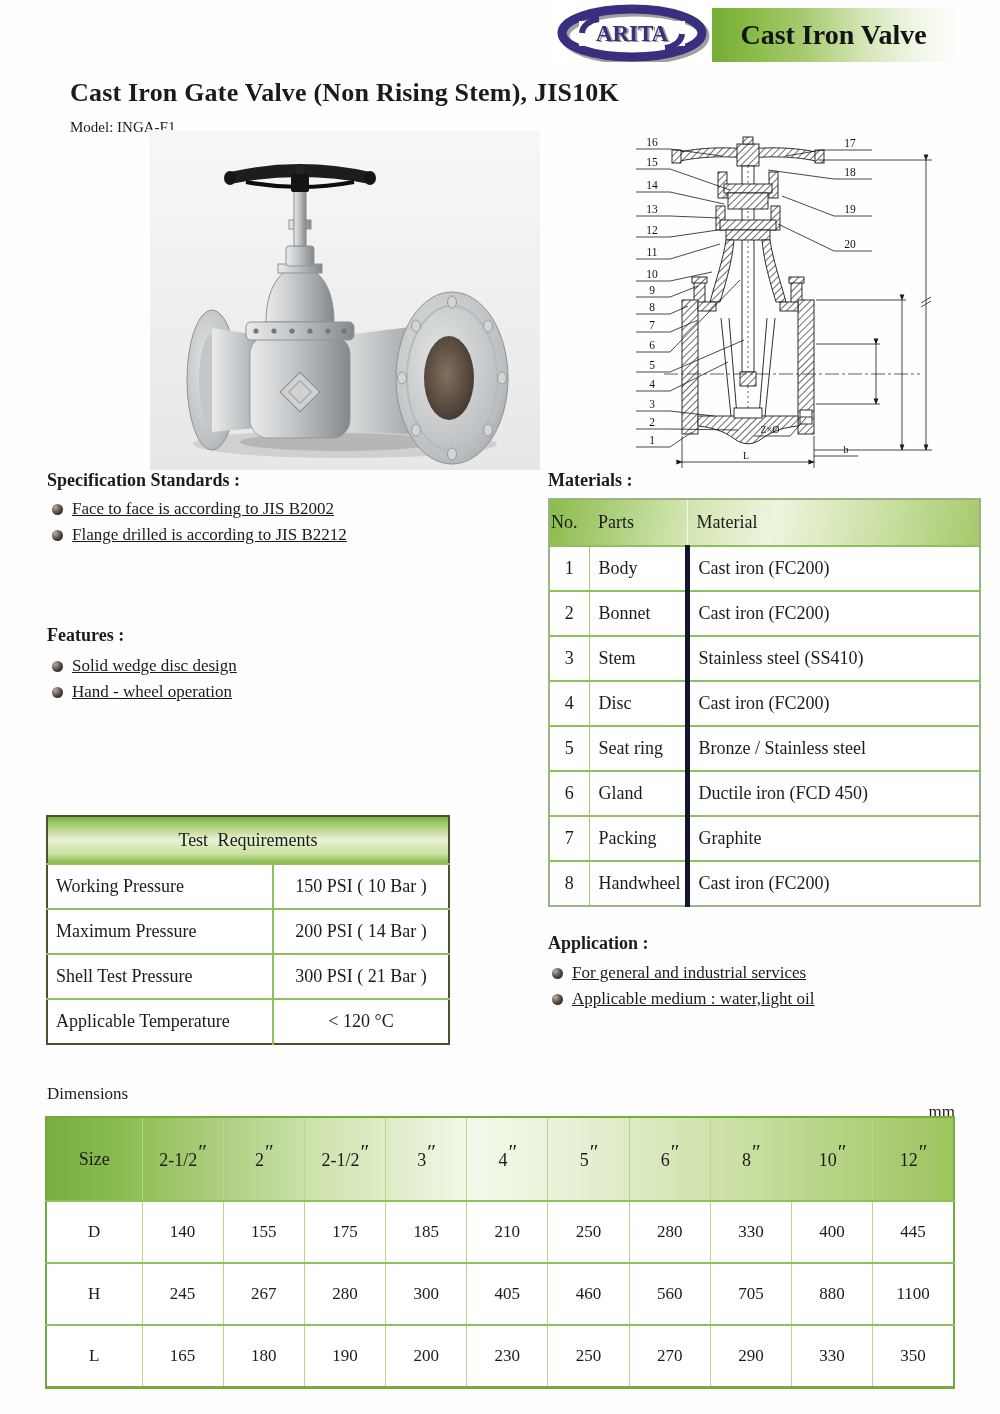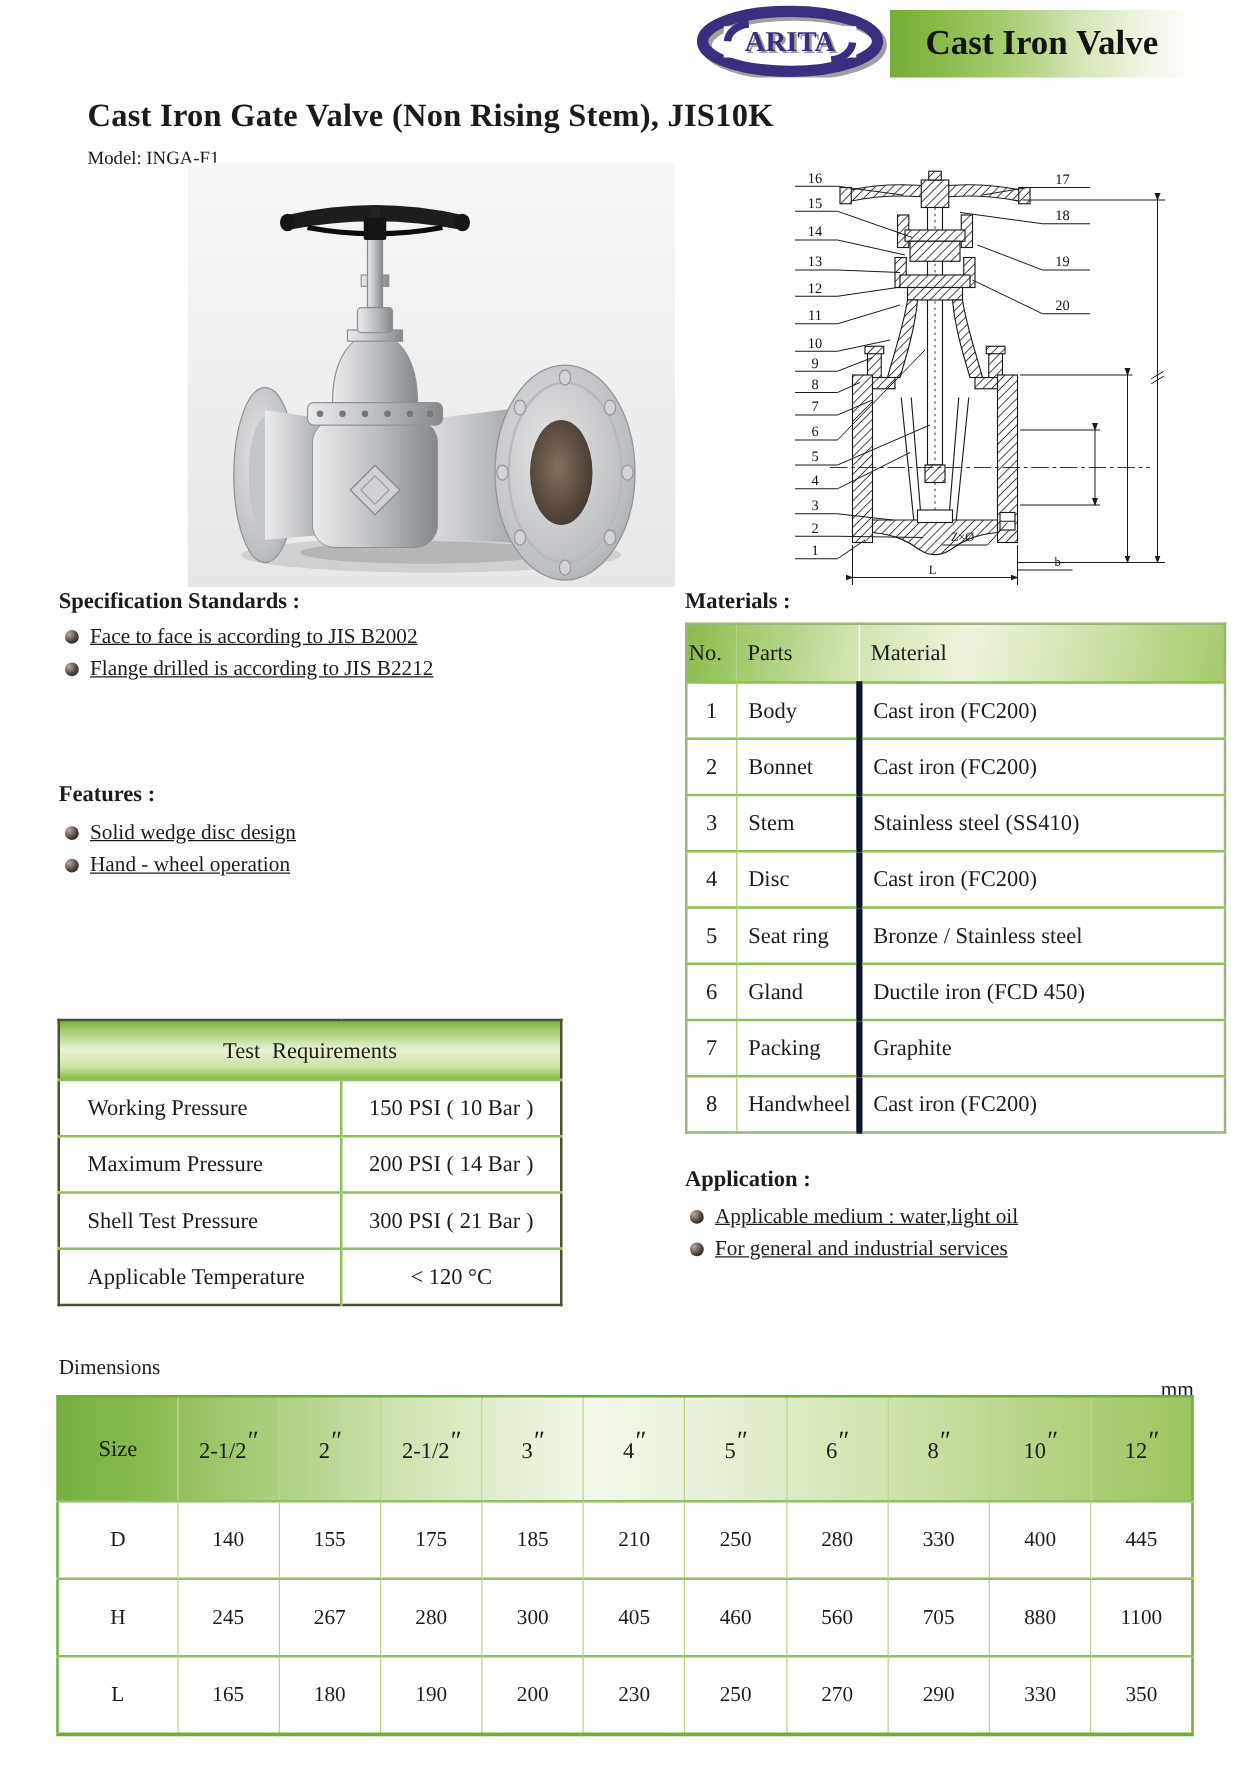--- a/index.html
+++ b/index.html
@@ -35,21 +35,21 @@
   .mt-part{width:96px;padding-left:9px;}
   #materials-table td.mt-part{border-right:5px solid #0f172a;}
   #materials-table th.mt-mat{border-left:1px solid rgba(255,255,255,.75);}
   .mt-mat{padding-left:9px;}
 
   
   #test-table{width:404px;border:2px solid #49532f;}
   #test-table th{height:44px;font-weight:normal;font-size:18px;word-spacing:5px;
     background:linear-gradient(180deg,#7cb23f 0%,#a9cd74 18%,#e9f2d6 50%,#cbe19f 80%,#88ba4e 100%);}
   #test-table td{height:41px;border-top:2px solid #8fc05b;font-size:18px;background:#fff;}
-  .tt-name{width:224px;padding-left:22px;border-right:2px solid #8fc05b;}
+  .tt-name{width:224px;padding-left:8px;border-right:2px solid #8fc05b;}
   .tt-val{text-align:center;}
 
   
   .dim-caption{font-size:17px;font-weight:normal;}
   #dims-table{width:910px;border:2px solid #74ab3d;border-bottom-width:3px;}
   #dims-table thead tr{height:84px;
     background:linear-gradient(90deg,#76b041 0%,#8abb50 8%,#cfe3ae 30%,#f3f8ea 47%,#e7f1d6 58%,#cbe0a4 76%,#9dc45e 100%);}
   #dims-table th{font-weight:normal;font-size:18px;text-align:center;}
   #dims-table thead th + th{border-left:1px solid #b9d68b;}
   #dims-table tbody th, #dims-table tbody td{height:58px;border-top:2px solid #8fc05b;
@@ -420,25 +420,25 @@
           <td class="tt-name">Applicable Temperature</td>
           <td class="tt-val">&lt; 120 °C</td>
         </tr>
     </tbody>
   </table>
 
   <div class="abs sec-heading" style="left:548px;top:933px;">Application :</div>
   <div class="abs bullet-list" style="left:552px;top:962px;">
     <div class="bullet-row">
       <span class="bullet"></span>
-      <span>Applicable medium : water,light oil</span>
+      <span>For general and industrial services</span>
     </div>
     <div class="bullet-row">
       <span class="bullet"></span>
-      <span>For general and industrial services</span>
+      <span>Applicable medium : water,light oil</span>
     </div>
   </div>
 
   <div class="abs dim-caption" style="left:47px;top:1084px;">Dimensions</div>
   <div class="abs dim-caption" style="left:855px;top:1084px;width:100px;text-align:right;margin-top:18px;">mm</div>
 
   <table id="dims-table" class="abs" style="left:45px;top:1116px;">
     <colgroup>
       <col style="width:96px">
         <col>

